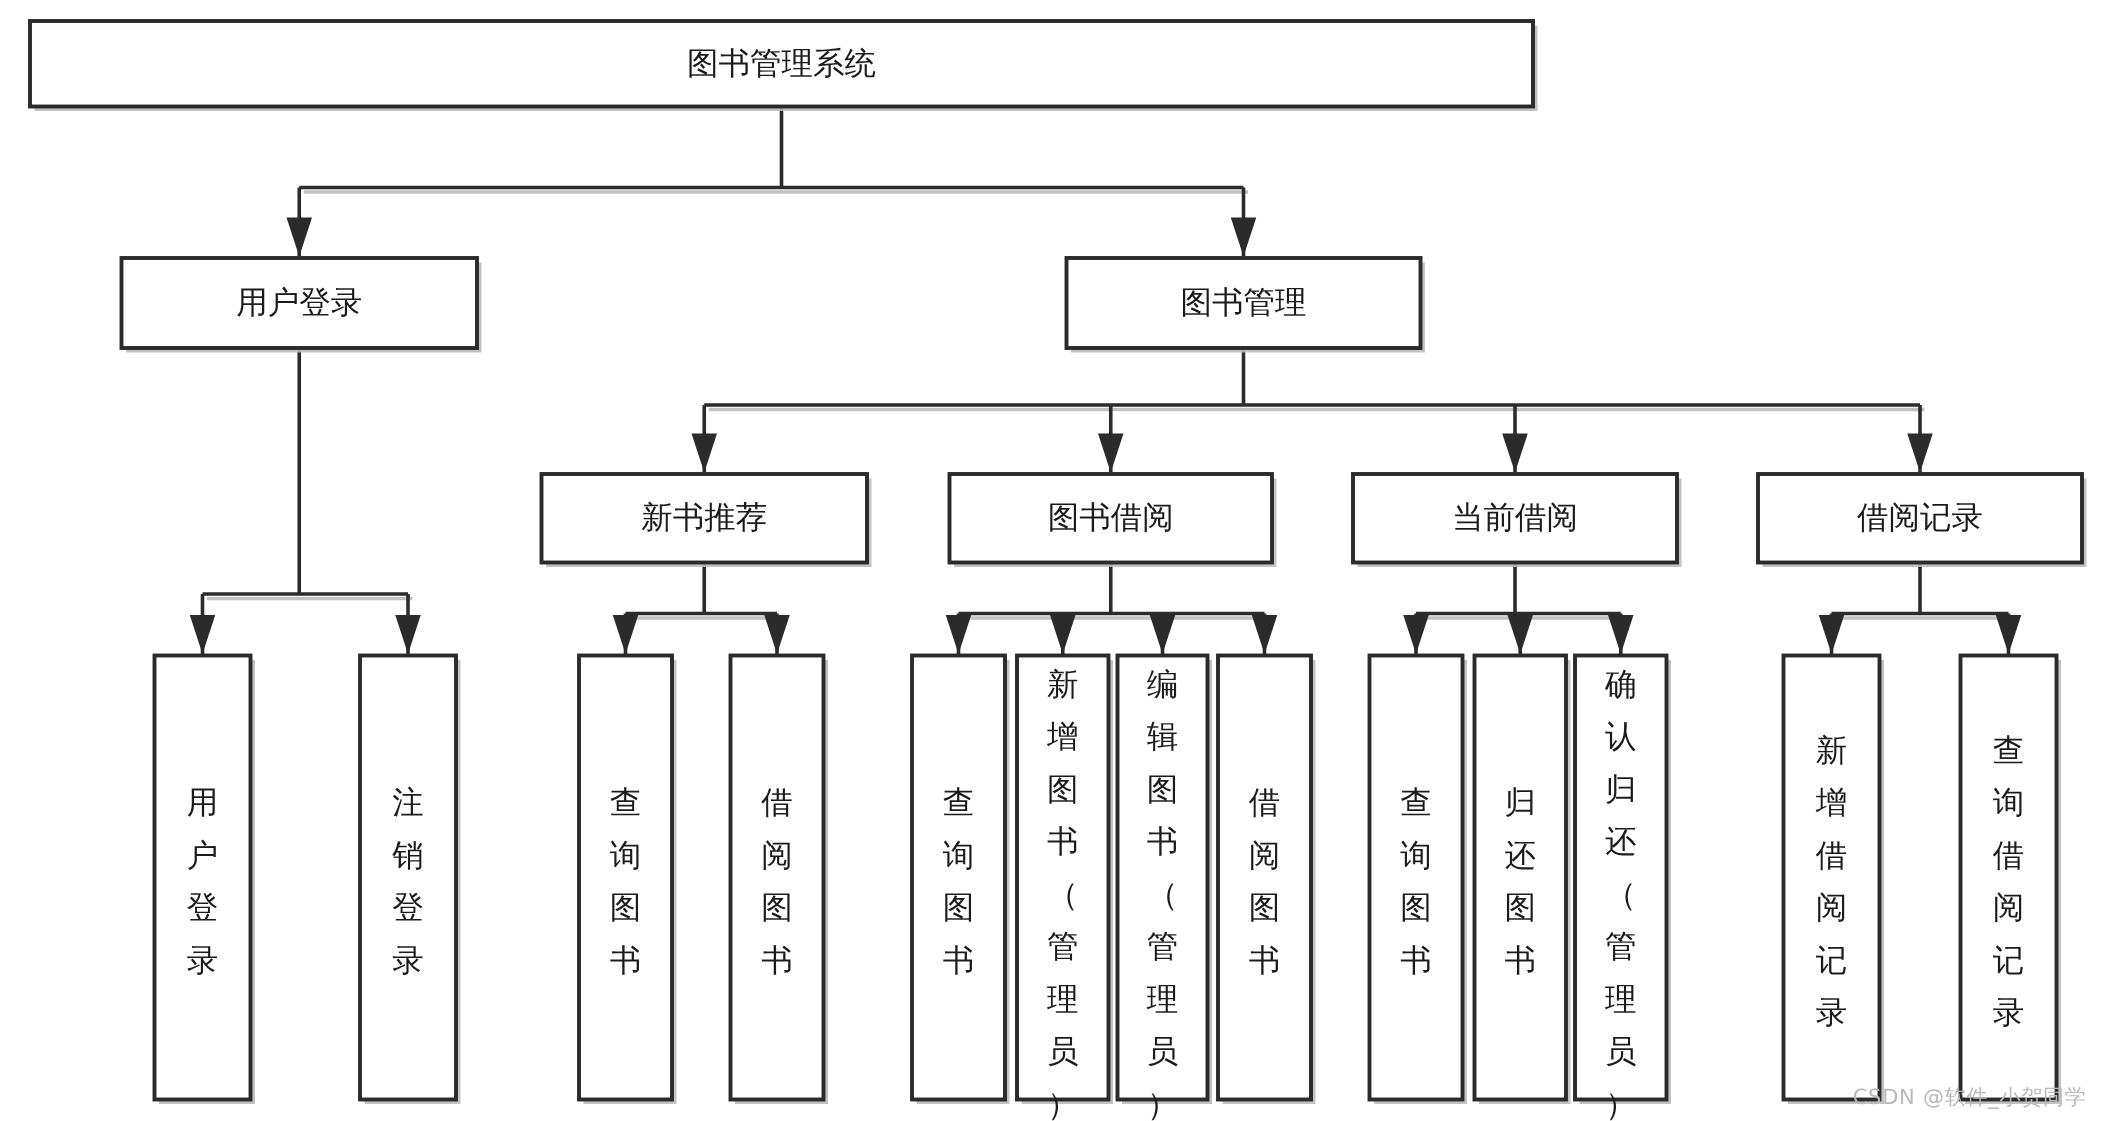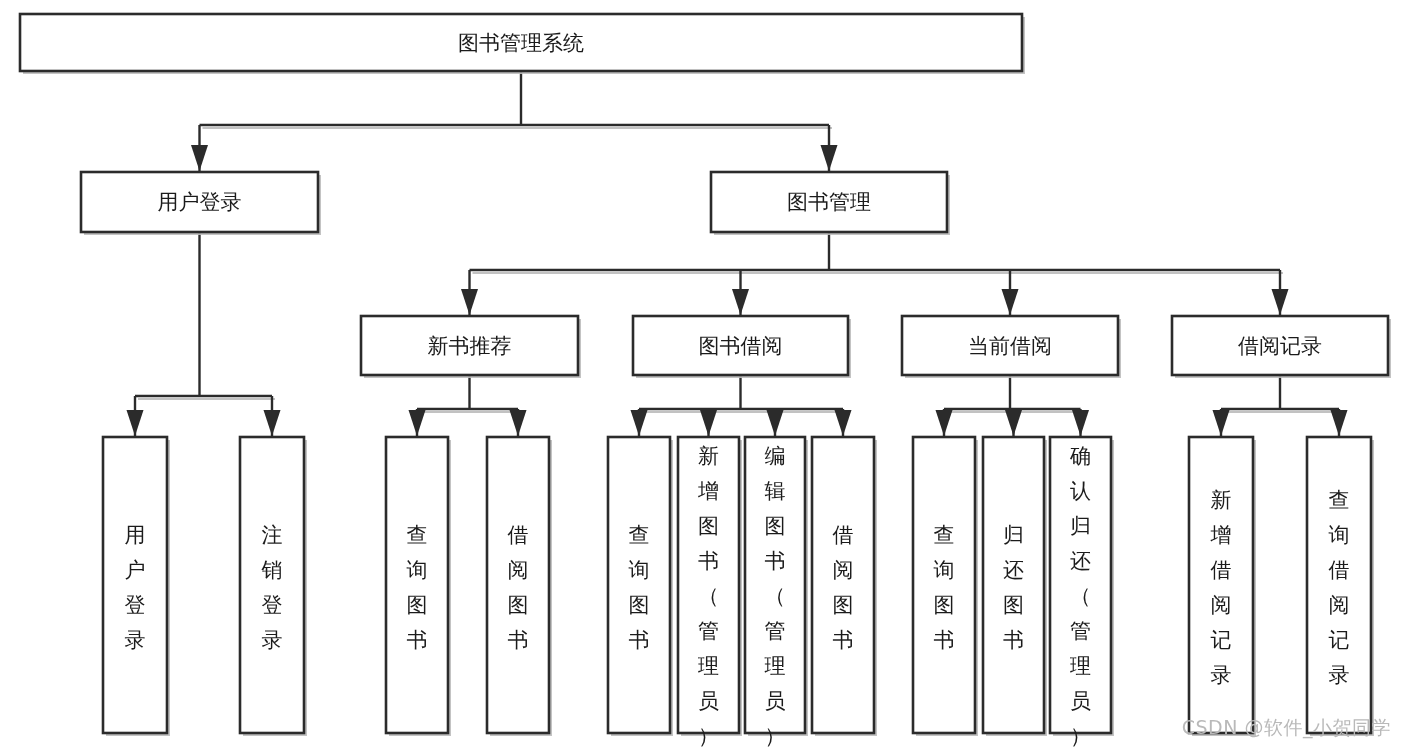--- a/index.html
+++ b/index.html
@@ -60,21 +60,21 @@
     fill: #1b1b1b;
     font-family: "DejaVu Sans", "Liberation Sans", sans-serif;
     font-size: 21px;
     text-anchor: middle;
   }
   .watermark {
     position: absolute;
     right: 14px;
     bottom: 6px;
     font-family: "DejaVu Sans", "Liberation Sans", sans-serif;
-    font-size: 19px;
+    font-size: 14px;
     color: #b9b9b9;
     letter-spacing: 0.5px;
     white-space: nowrap;
     user-select: none;
   }
 </style>
 </head>
 <body>
 
 <div id="diagram-root">

